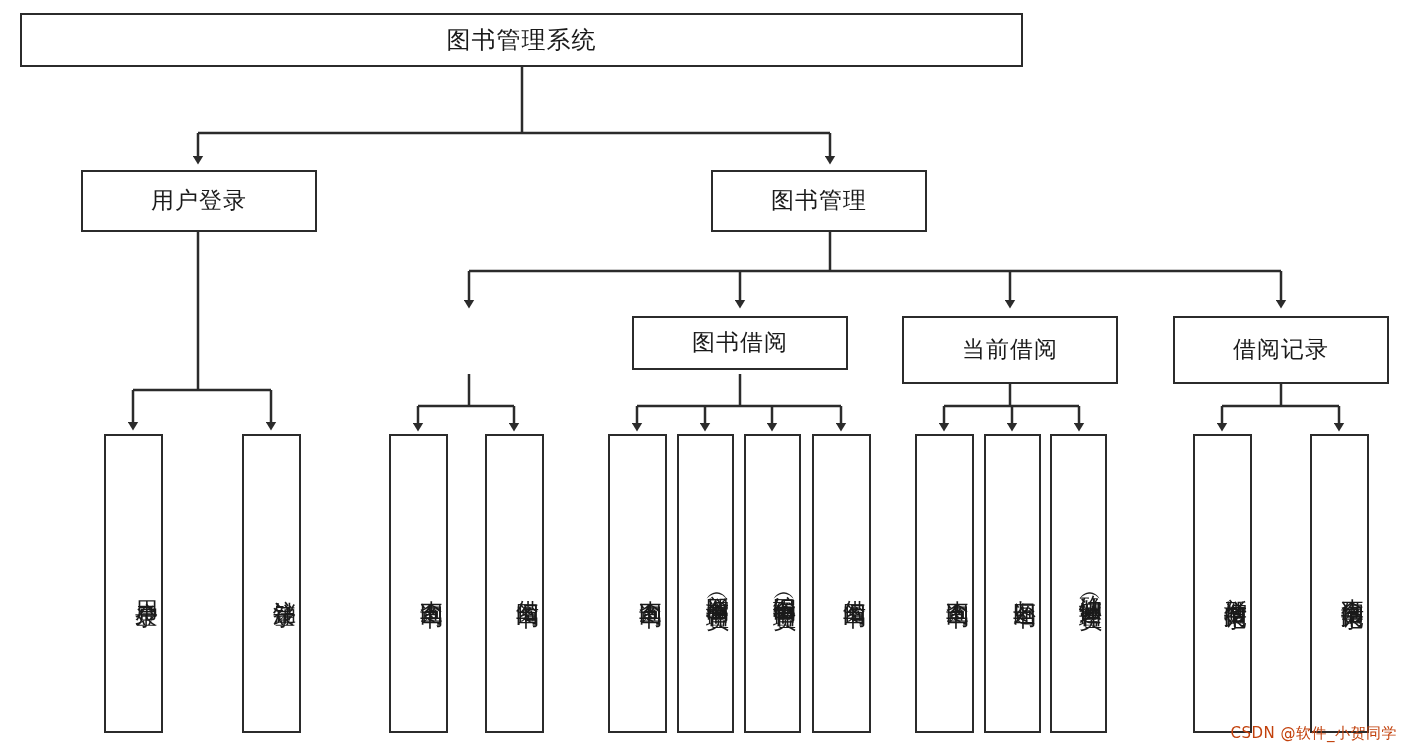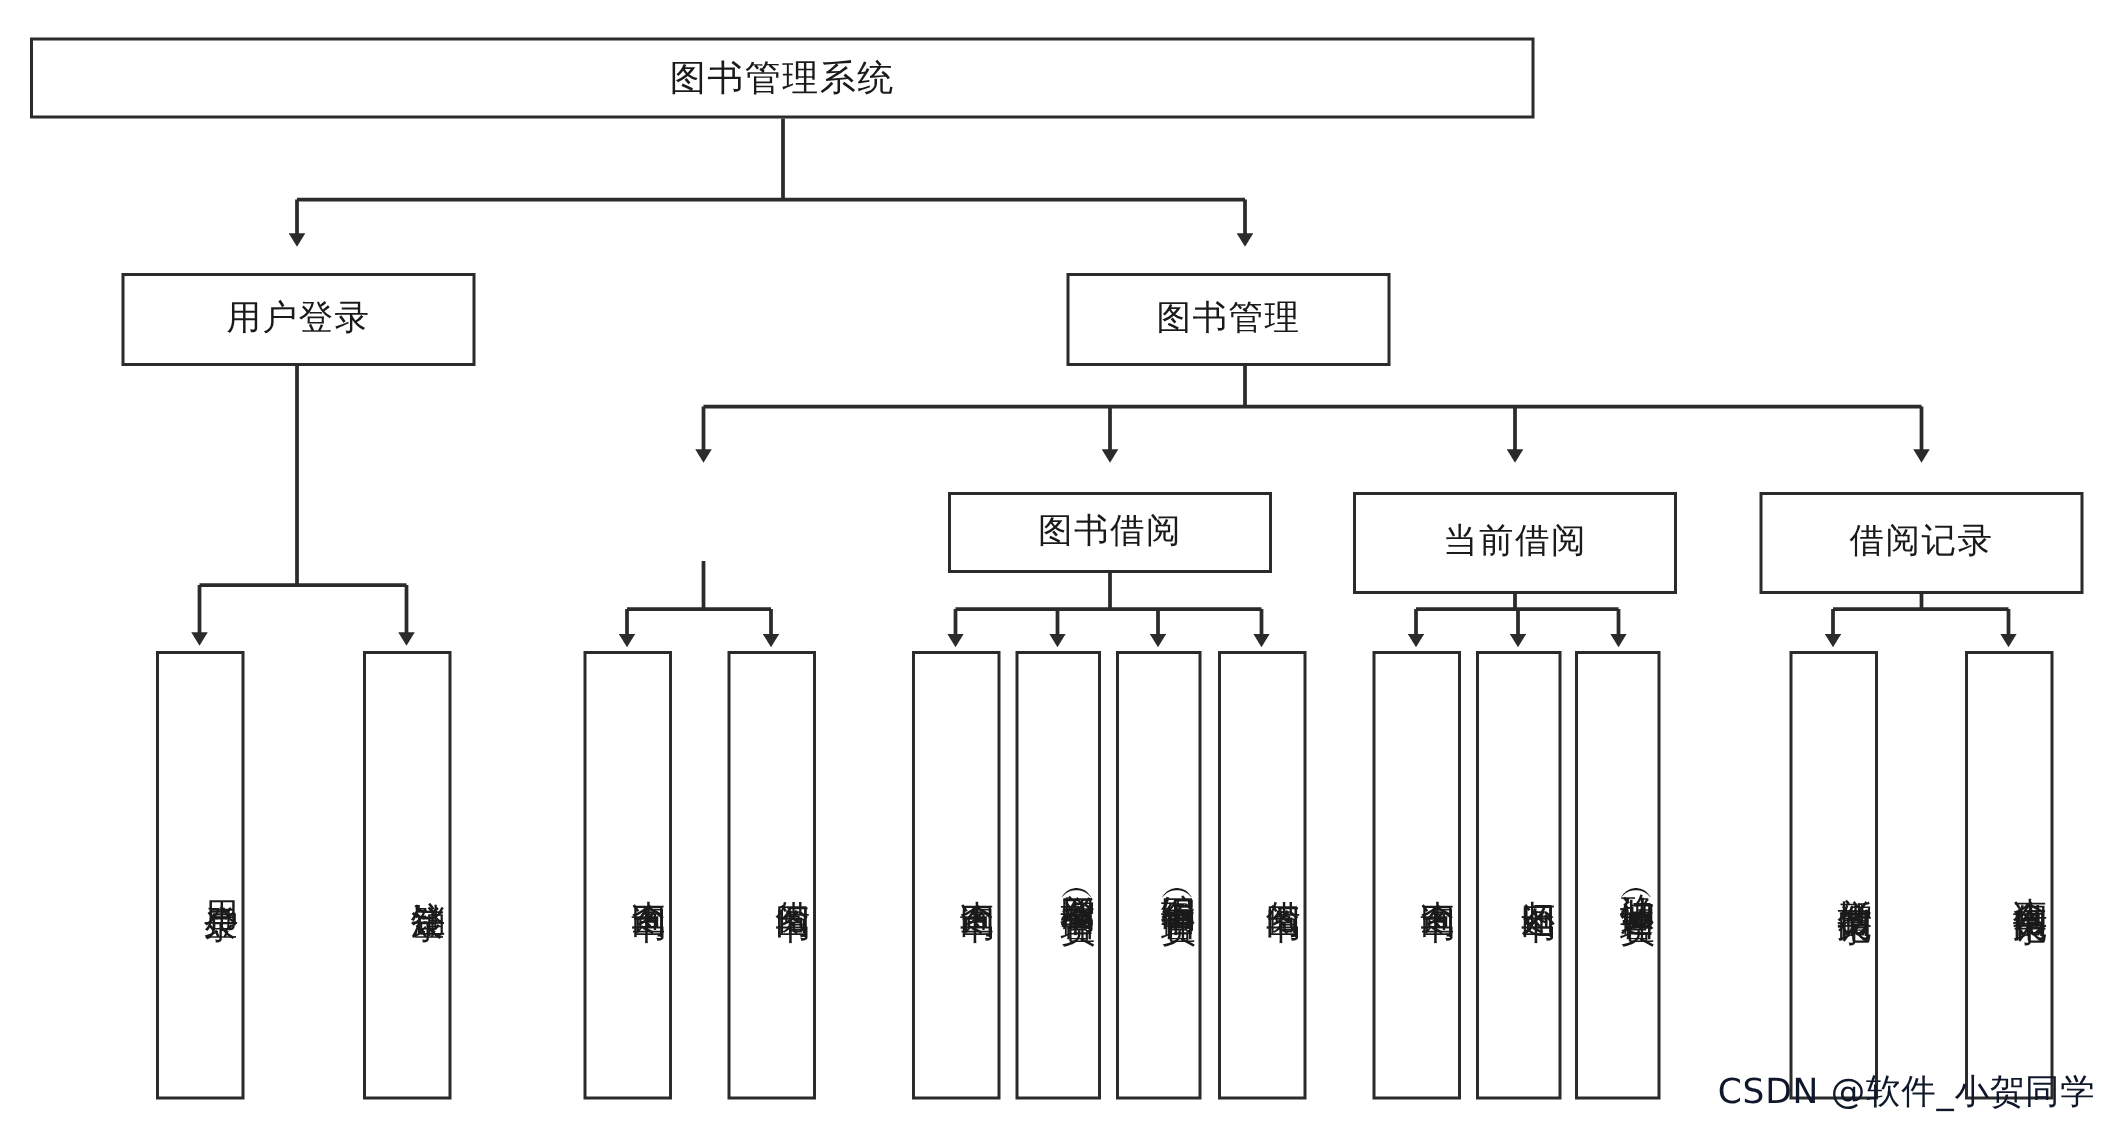--- a/index.html
+++ b/index.html
@@ -32,42 +32,41 @@
     display: flex;
     align-items: center;
     justify-content: center;
     color: #1a1a1a;
   }
   .node-h {
     font-size: 23px;
     letter-spacing: 1px;
     line-height: 1.2;
     white-space: nowrap;
-    margin-top: 12px;
   }
   .node-v {
     writing-mode: vertical-rl;
     text-orientation: upright;
     font-size: 23px;
     line-height: 1.25;
     letter-spacing: 2px;
     padding-top: 4px;
     white-space: nowrap;
     align-items: flex-start;
     justify-content: center;
   }
   .title-node {
     font-size: 24px;
   }
   .watermark {
     position: absolute;
     right: 8px;
     bottom: 4px;
-    font-size: 23px;
-    color: #0f172a;
+    font-size: 15px;
+    color: #c2410c;
     letter-spacing: 0.5px;
     white-space: nowrap;
     pointer-events: none;
     text-align: center;
   }
 </style>
 </head>
 <body>
 
 <div id="canvas">

